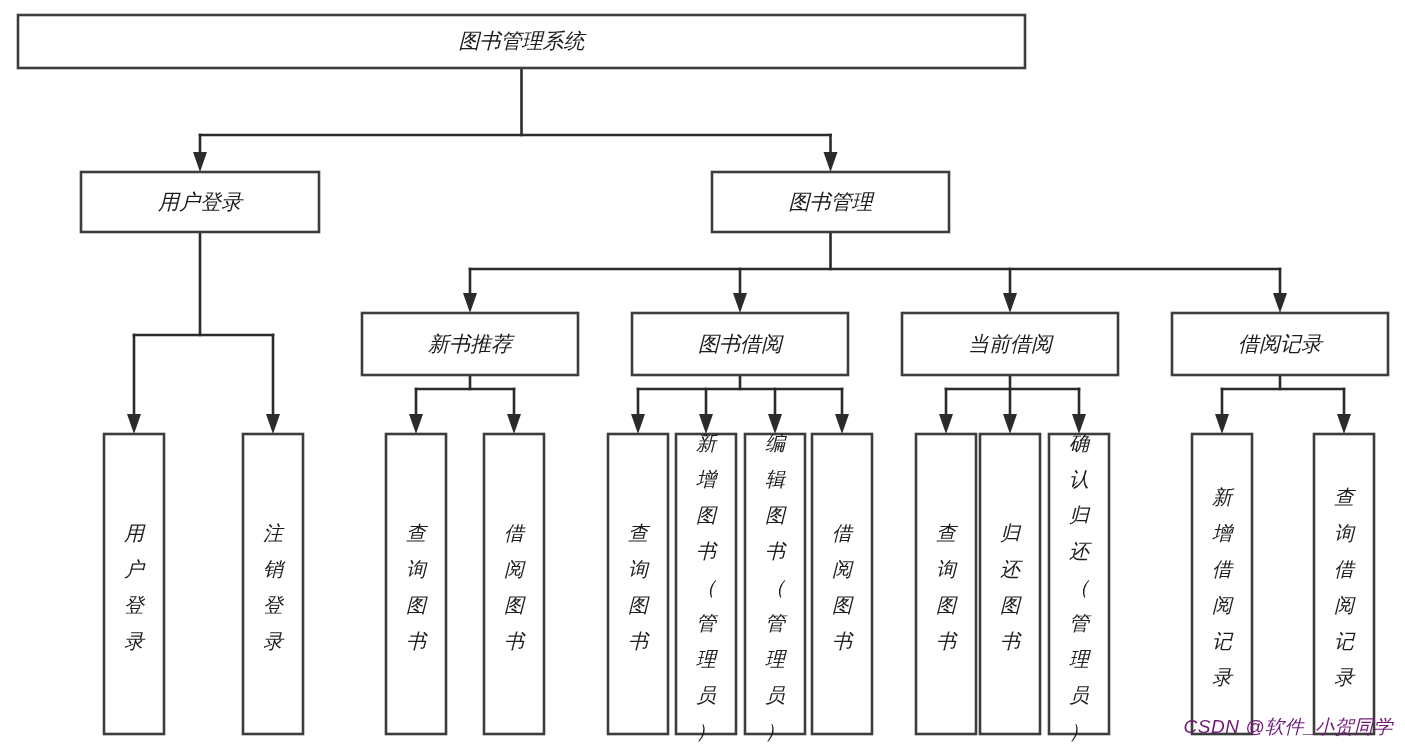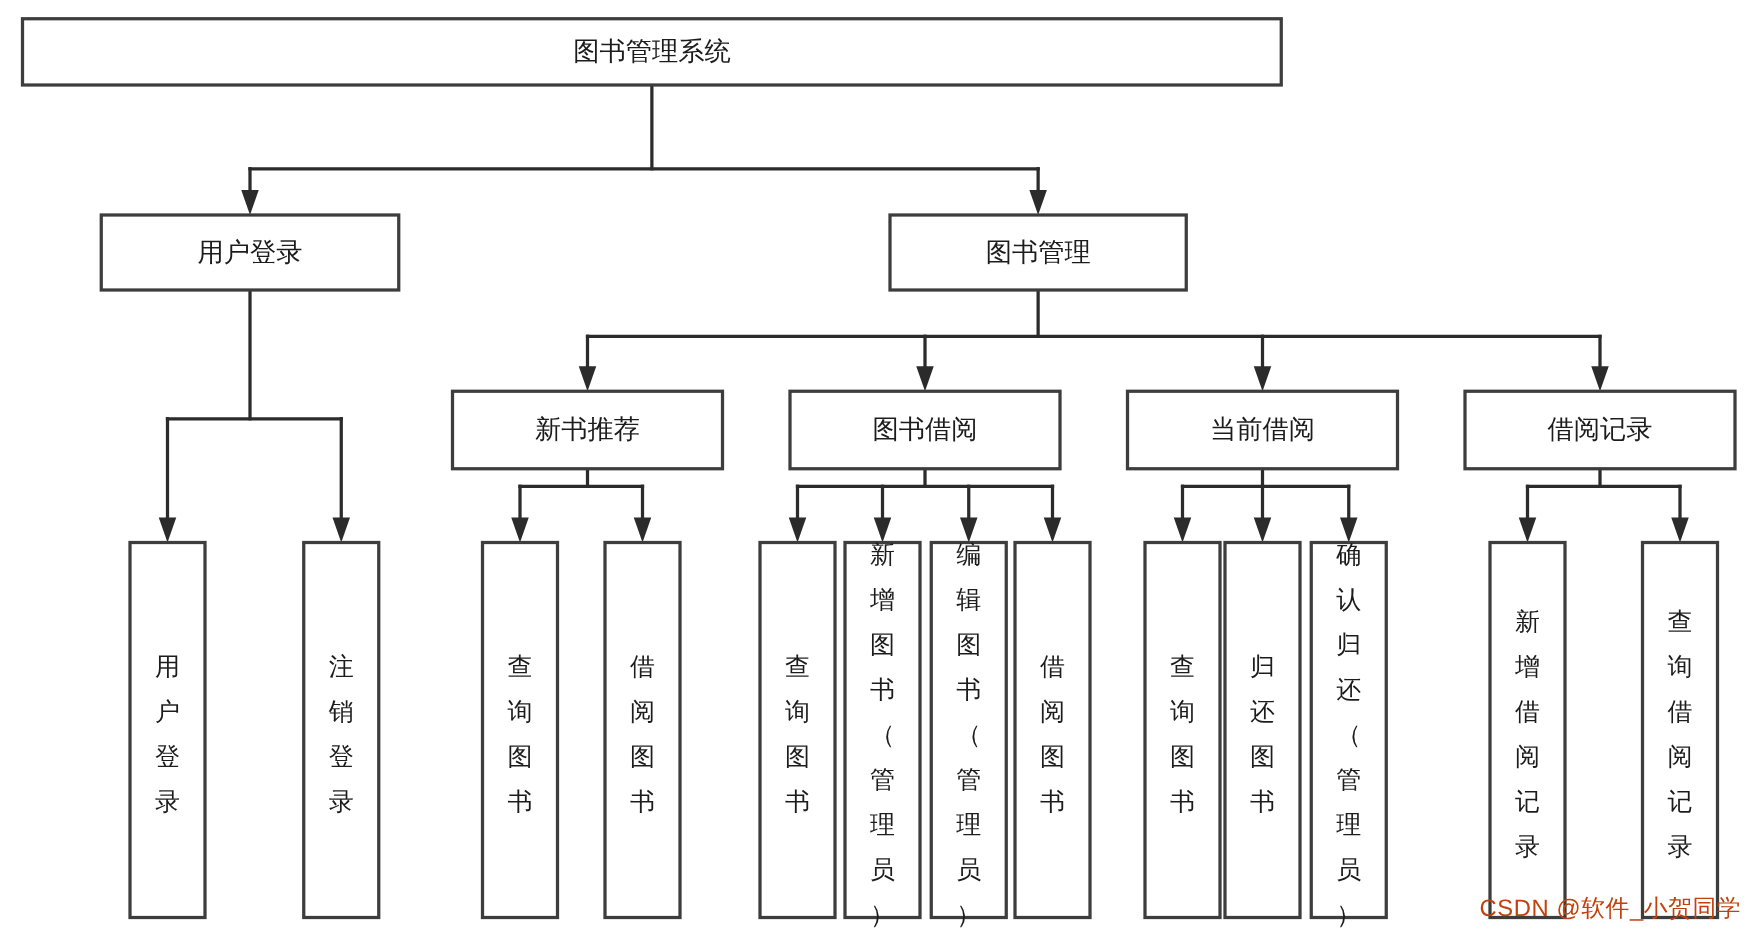--- a/index.html
+++ b/index.html
@@ -11,20 +11,21 @@
     width: 1405px;
     height: 747px;
     font-family: "Liberation Sans", "DejaVu Sans", sans-serif;
     overflow: hidden;
   }
   #diagram-root {
     position: relative;
     width: 1405px;
     height: 746px;
     background: #ffffff;
+    font-style: italic;
   }
   svg#flow {
     position: absolute;
     left: 0;
     top: 0;
     width: 1405px;
     height: 747px;
     display: block;
   }
   .node-rect {
@@ -54,21 +55,21 @@
   .edge-arrow {
     fill: #2b2b2b;
     stroke: none;
   }
   .watermark {
     position: absolute;
     right: 12px;
     bottom: 6px;
     font-family: "Liberation Sans", "DejaVu Sans", sans-serif;
     font-size: 19px;
-    color: #c2410c;
+    color: #701a75;
     white-space: nowrap;
     letter-spacing: 0.5px;
   }
 </style>
 </head>
 <body>
 
 <div id="diagram-root">
 
   <svg id="flow" viewBox="0 0 1405 747" xmlns="http://www.w3.org/2000/svg">

